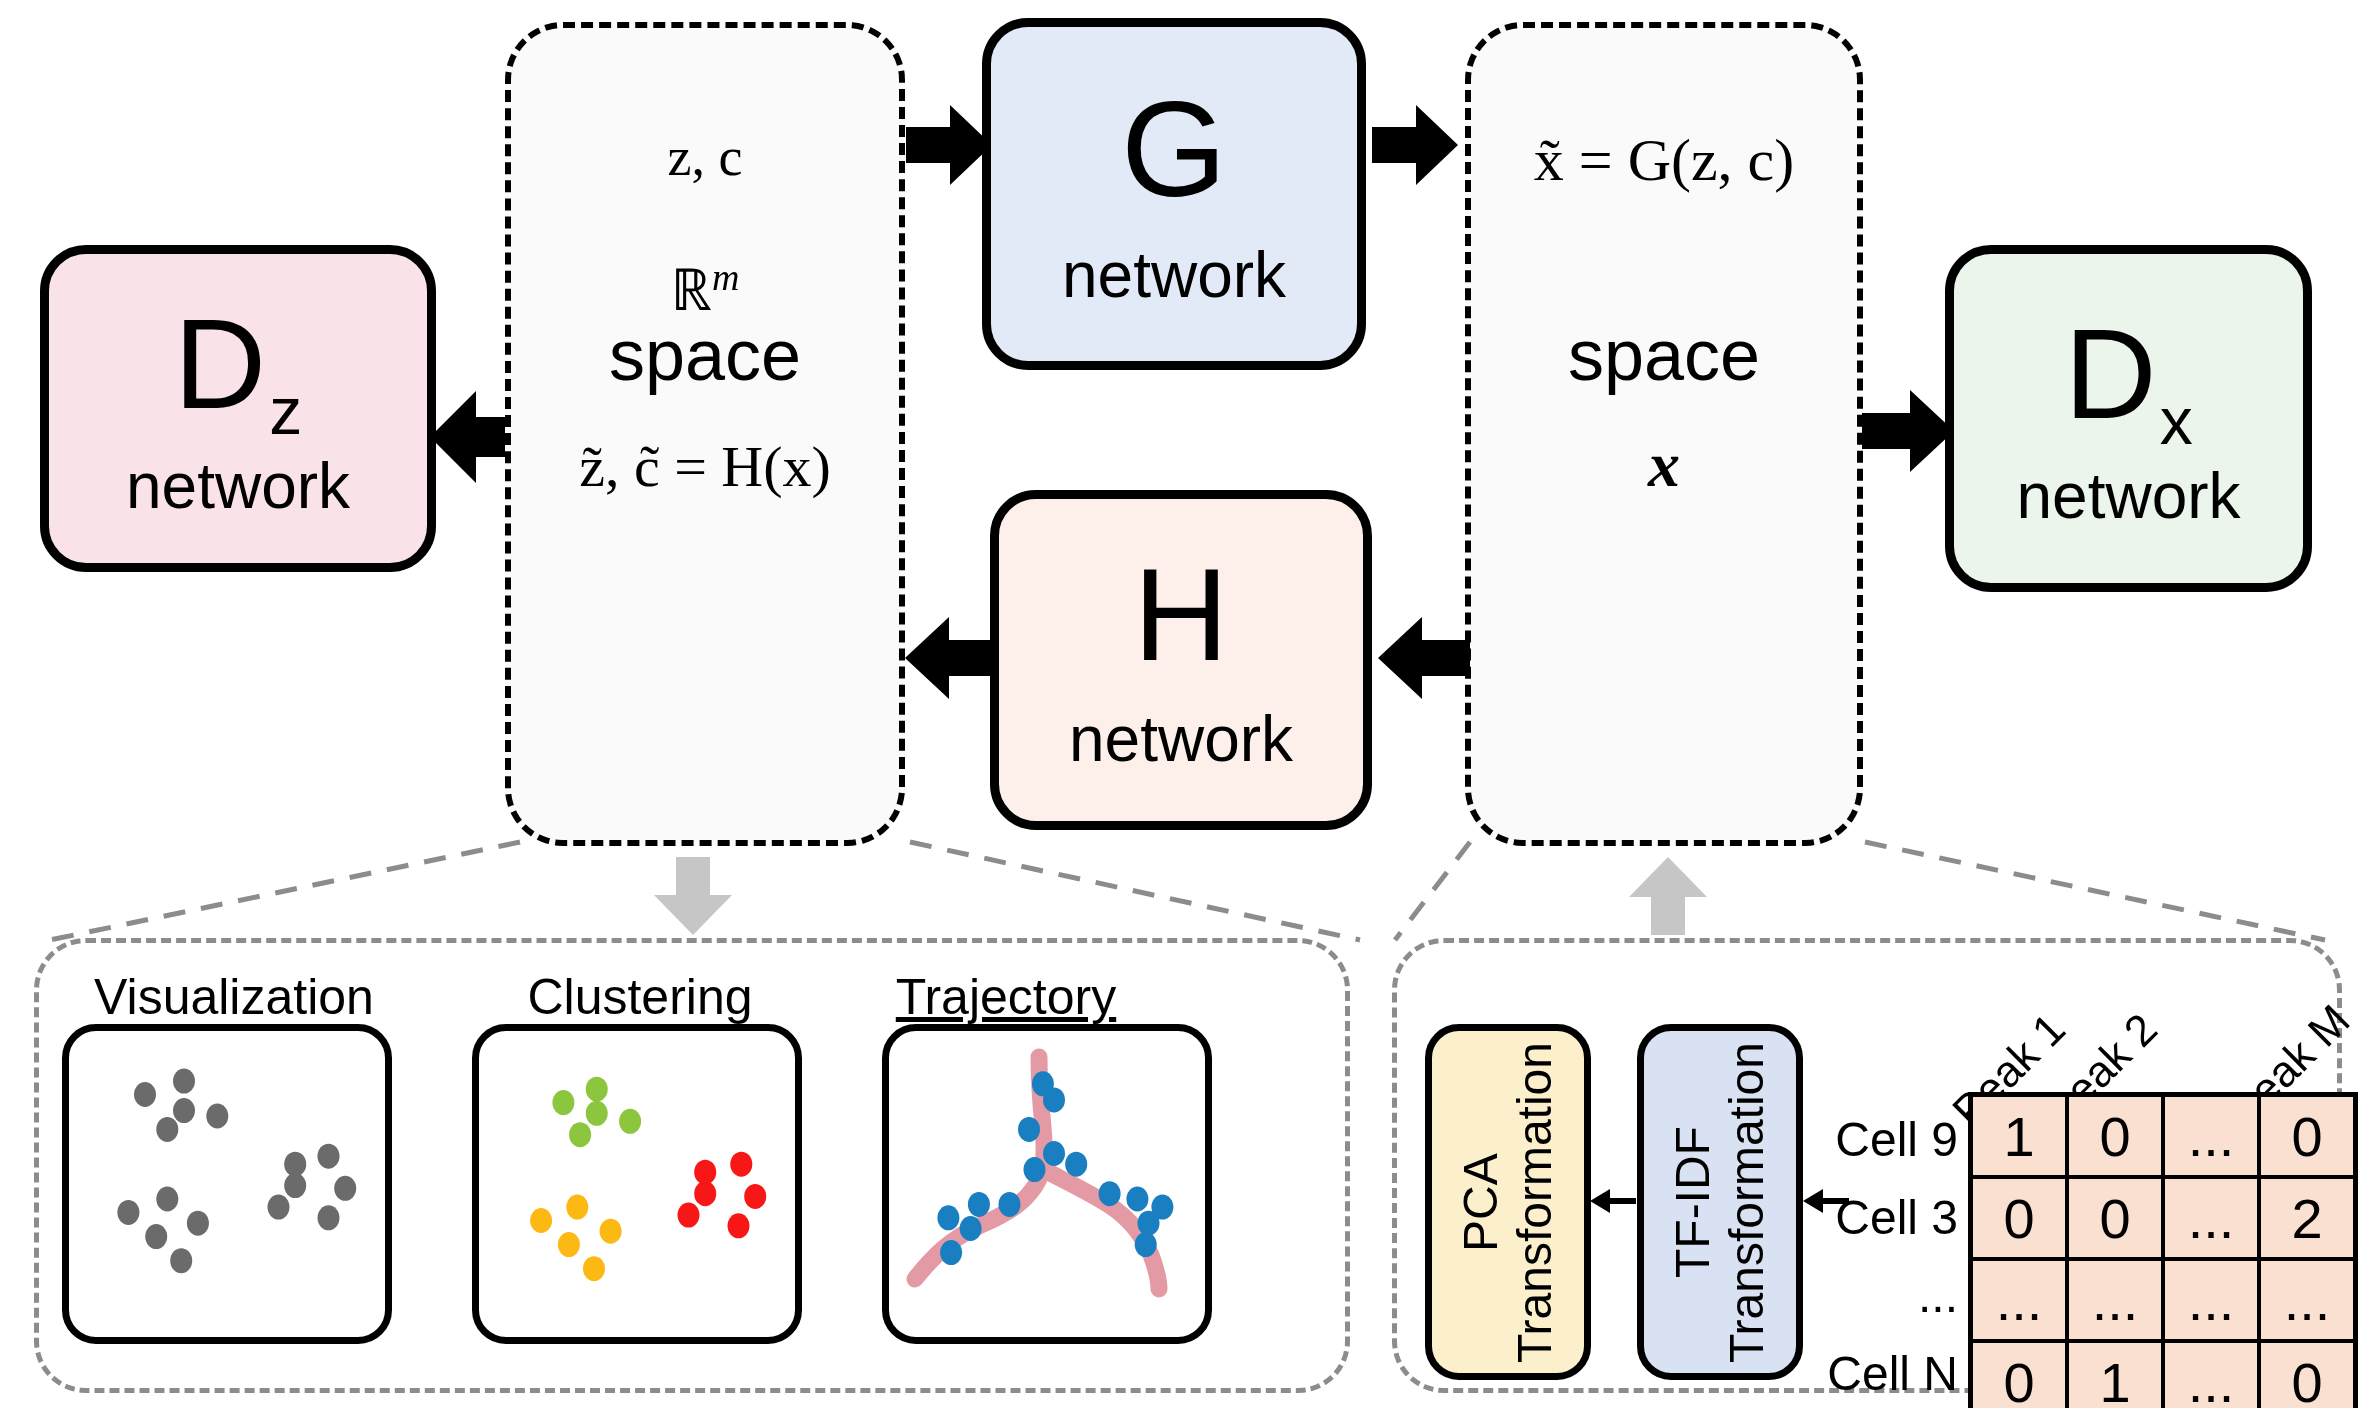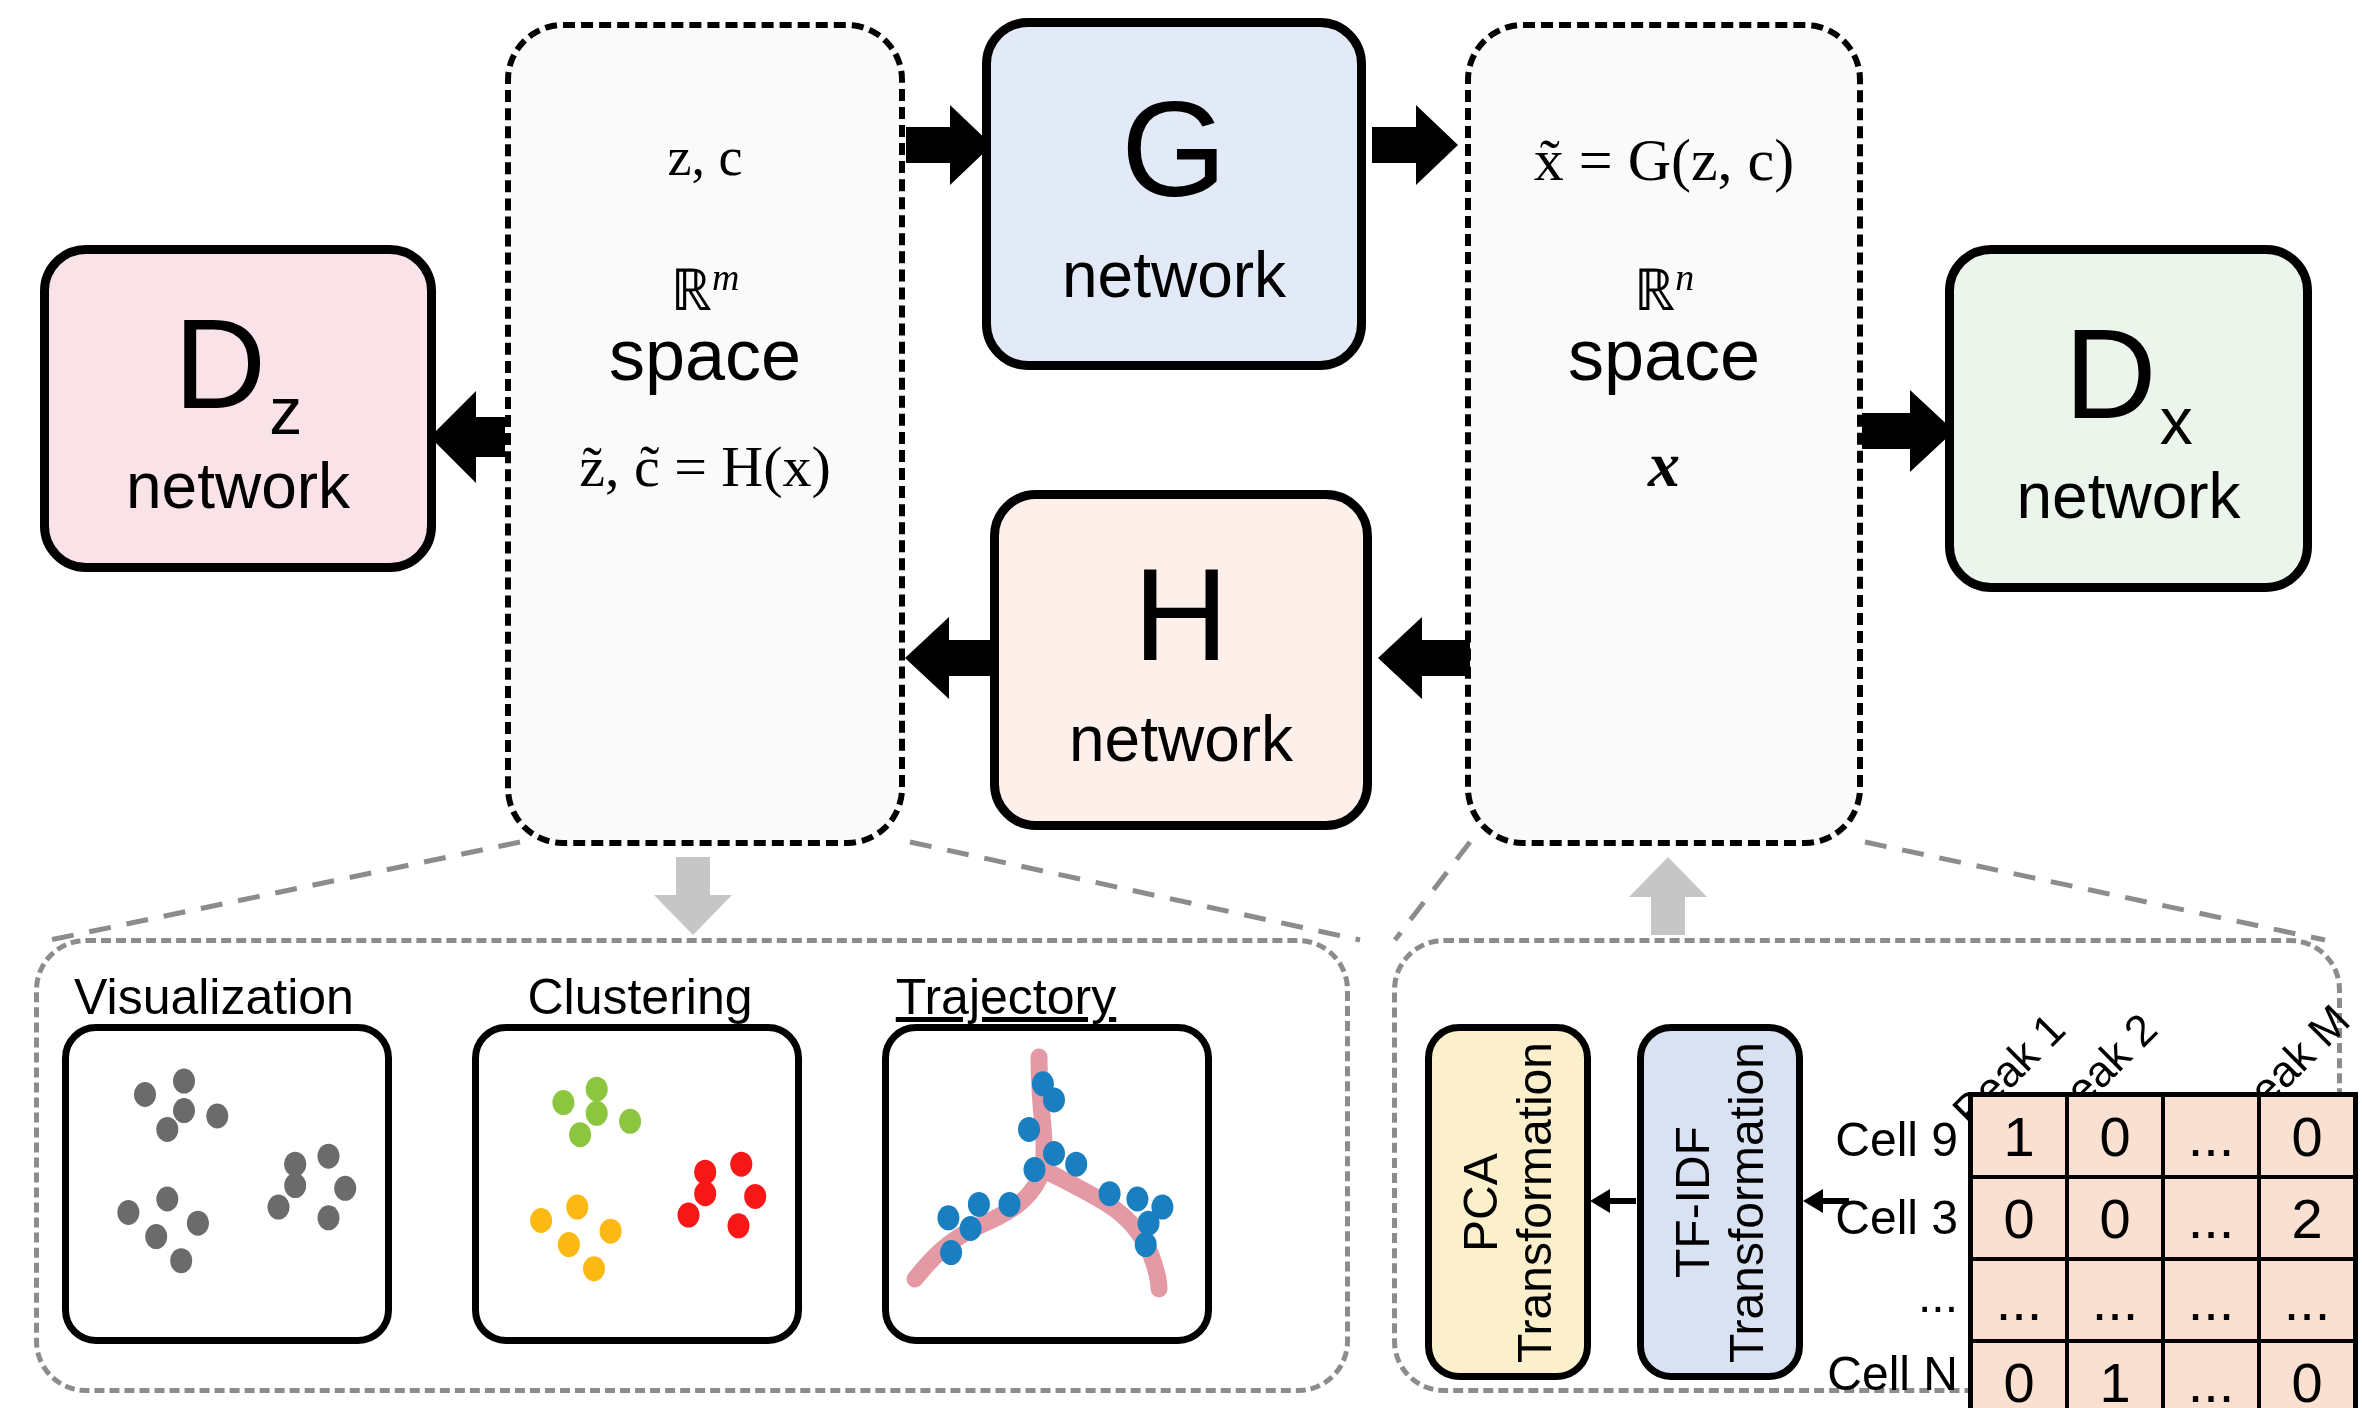--- a/index.html
+++ b/index.html
@@ -207,23 +207,20 @@
     </div>
     <div class="netlabel">network</div>
   </div>
 
   <svg class="barrow" style="left:1372px; top:100px; width:86px; height:90px;" viewBox="0 0 86 90">
     <polygon points="86,45 44,5 44,27 0,27 0,63 44,63 44,85" fill="#000000"></polygon>
   </svg>
 
   <div class="spacebox" style="left:1465px; top:22px; width:398px; height:824px;">
     <div class="mathline" style="top:98px; font-size:60px;">x̃ = G(z, c)</div>
-    <div class="rsym" style="top:220px;">
-      ℝ<sup>n</sup>
-    </div>
     <div class="spacelabel" style="top:286px;">space</div>
     <div class="mathline bi" style="top:400px; font-size:64px;">x</div>
   </div>
 
   <svg class="barrow" style="left:1862px; top:385px; width:92px; height:92px;" viewBox="0 0 92 92">
     <polygon points="92,46 48,5 48,28 0,28 0,64 48,64 48,87" fill="#000000"></polygon>
   </svg>
 
   <div class="netbox" style="left:1945px; top:245px; width:367px; height:347px; background:#ecf5eb;">
     <div class="sym">
@@ -261,21 +258,21 @@
     <line x1="890" y1="22" x2="1340" y2="120" stroke="#8c8c8c" stroke-width="5" stroke-dasharray="22 16"></line>
   </svg>
 
   <svg class="connector" style="left:1380px; top:820px; width:960px; height:140px;" viewBox="0 0 960 140">
     <line x1="90" y1="22" x2="15" y2="120" stroke="#8c8c8c" stroke-width="5" stroke-dasharray="22 16"></line>
     <line x1="485" y1="22" x2="945" y2="120" stroke="#8c8c8c" stroke-width="5" stroke-dasharray="22 16"></line>
   </svg>
 
   <div class="panel" style="left:34px; top:938px; width:1316px; height:455px;"></div>
 
-  <div class="cardtitle" style="left:44px; top:968px; width:340px;">Visualization</div>
+  <div class="cardtitle" style="left:64px; top:968px; width:340px;">Visualization</div>
   <div class="cardtitle" style="left:470px; top:968px; width:340px;text-align:center;">Clustering</div>
   <div class="cardtitle" style="left:836px; top:968px; width:340px;text-decoration:underline;">Trajectory</div>
 
   <div class="card" style="left:62px; top:1024px; width:330px; height:320px;">
     <svg style="position:absolute; left:0; top:0; width:330px; height:320px;" viewBox="0 0 330 320">
       <g id="vis-points">
           <ellipse cx="115.0" cy="50.1" rx="11" ry="12.5" fill="#6b6b6b"></ellipse>
           <ellipse cx="76.0" cy="63.5" rx="11" ry="12.5" fill="#6b6b6b"></ellipse>
           <ellipse cx="115.0" cy="79.6" rx="11" ry="12.5" fill="#6b6b6b"></ellipse>
           <ellipse cx="98.3" cy="98.4" rx="11" ry="12.5" fill="#6b6b6b"></ellipse>

